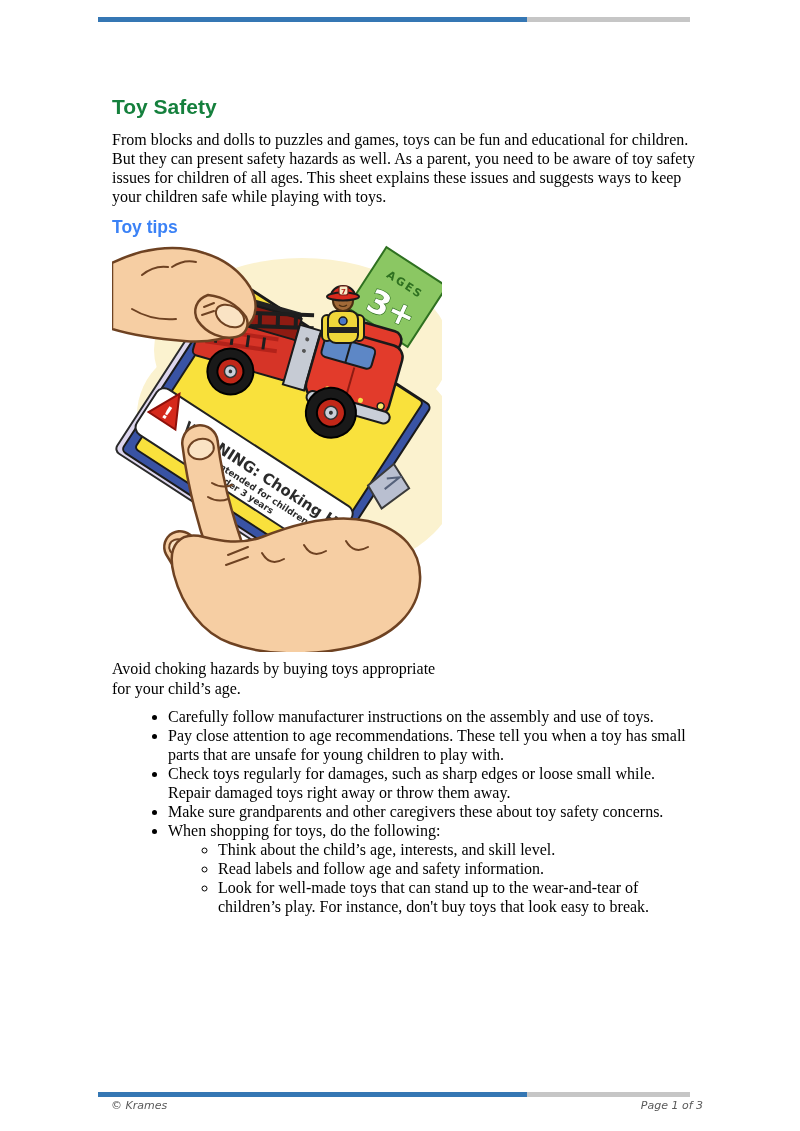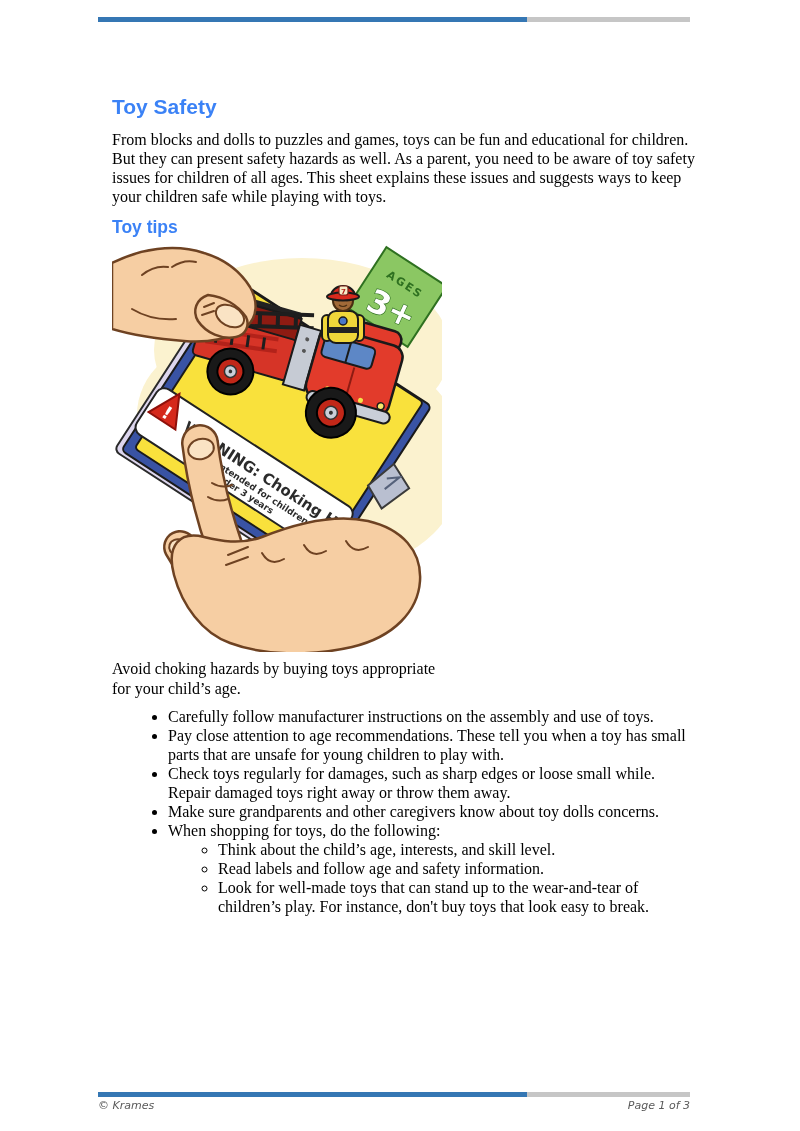--- a/index.html
+++ b/index.html
@@ -5,33 +5,33 @@
   html,body{margin:0;padding:0;background:#fff}
   .page{position:relative;width:800px;height:1131px;background:#ffffff;overflow:hidden;
         font-family:"Liberation Serif",serif;color:#000}
   .rule{position:absolute;left:98px;width:592px;height:5px;display:flex}
   .rule-top{top:17px}
   .rule-bottom{top:1092px}
   .rule .blue{width:72.5%;background:#3577B4}
   .rule .gray{flex:1;background:#C6C6C6}
   .content{position:absolute;left:112px;top:0;width:586px}
   h1{margin:95px 0 0;font-family:"Liberation Sans",sans-serif;font-weight:bold;
-     font-size:21px;line-height:23px;color:#3b82f6}
+     font-size:21px;line-height:23px;color:#15803d}
   p.body{margin:12px 0 0;font-size:16px;line-height:19px}
   h2{margin:11px 0 0;font-family:"Liberation Sans",sans-serif;font-weight:bold;
      font-size:17.5px;line-height:20px;color:#3b82f6}
   h2.choking{margin-top:31px}
   figure{margin:8px 0 0;padding:0}
   svg.illo{display:block}
   figcaption{margin:7px 0 0;font-weight:normal;font-size:16px;line-height:19.5px;width:330px}
   ul.tips{margin:9px 0 0;padding:0 0 0 56px;font-size:16px;line-height:19px}
   ul.tips>li{list-style:disc;margin:0}
   ul.sub{margin:0;padding:0 0 0 50px}
   ul.sub>li{list-style:circle;margin:0}
-  .footer-row{position:absolute;left:98px;width:592px;top:1099px;display:flex;
+  .footer-row{position:absolute;left:111px;width:592px;top:1099px;display:flex;
               justify-content:space-between;font-family:"DejaVu Sans",sans-serif;
               font-style:italic;font-size:11px;color:#595959}
 </style>
 </head>
 <body>
 
 <div class="page">
 
   <div class="rule rule-top">
     <div class="blue"></div>
@@ -172,21 +172,21 @@
       </svg>
 
       <figcaption>Avoid choking hazards by buying toys appropriate for your child’s age.</figcaption>
     </figure>
 
 
     <ul class="tips">
       <li>Carefully follow manufacturer instructions on the assembly and use of toys.</li>
       <li>Pay close attention to age recommendations. These tell you when a toy has small parts that are unsafe for young children to play with.</li>
       <li>Check toys regularly for damages, such as sharp edges or loose small while. Repair damaged toys right away or throw them away.</li>
-      <li>Make sure grandparents and other caregivers know about toy dolls concerns.</li>
+      <li>Make sure grandparents and other caregivers these about toy safety concerns.</li>
       <li>
         <span>When shopping for toys, do the following:</span>
         <ul class="sub">
           <li>Think about the child’s age, interests, and skill level.</li>
           <li>Read labels and follow age and safety information.</li>
           <li>Look for well-made toys that can stand up to the wear-and-tear of children’s play. For instance, don't buy toys that look easy to break.</li>
         </ul>
       </li>
     </ul>
 

